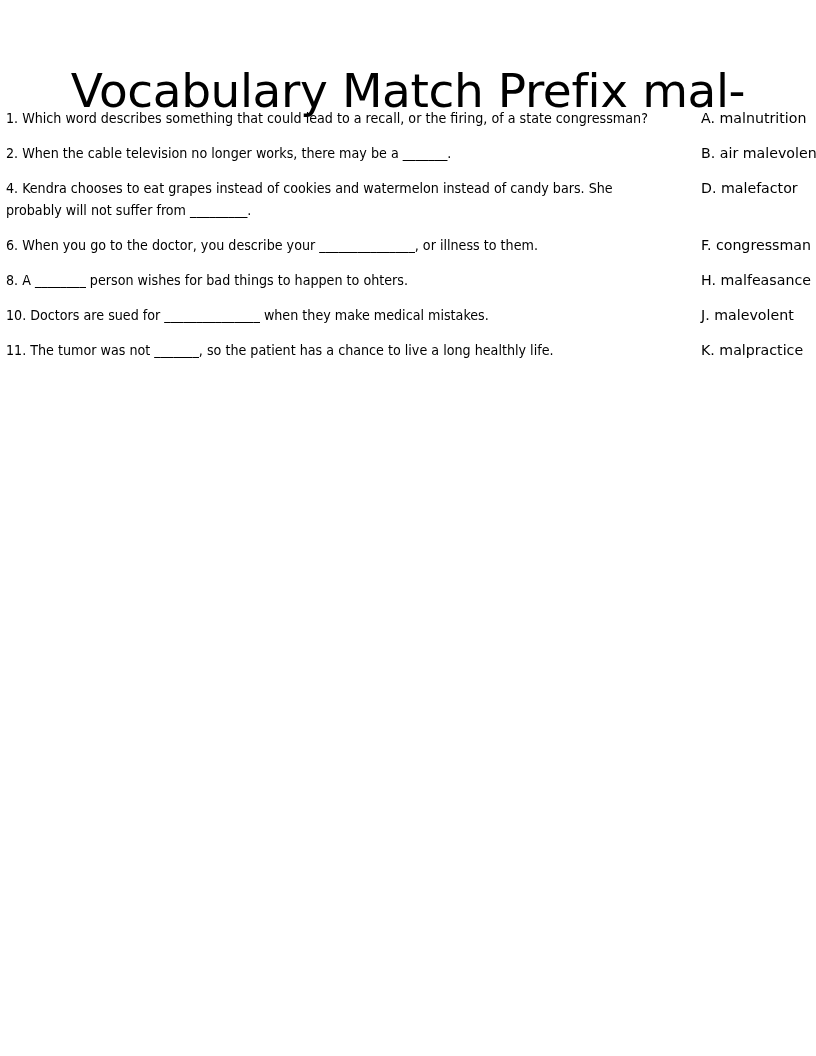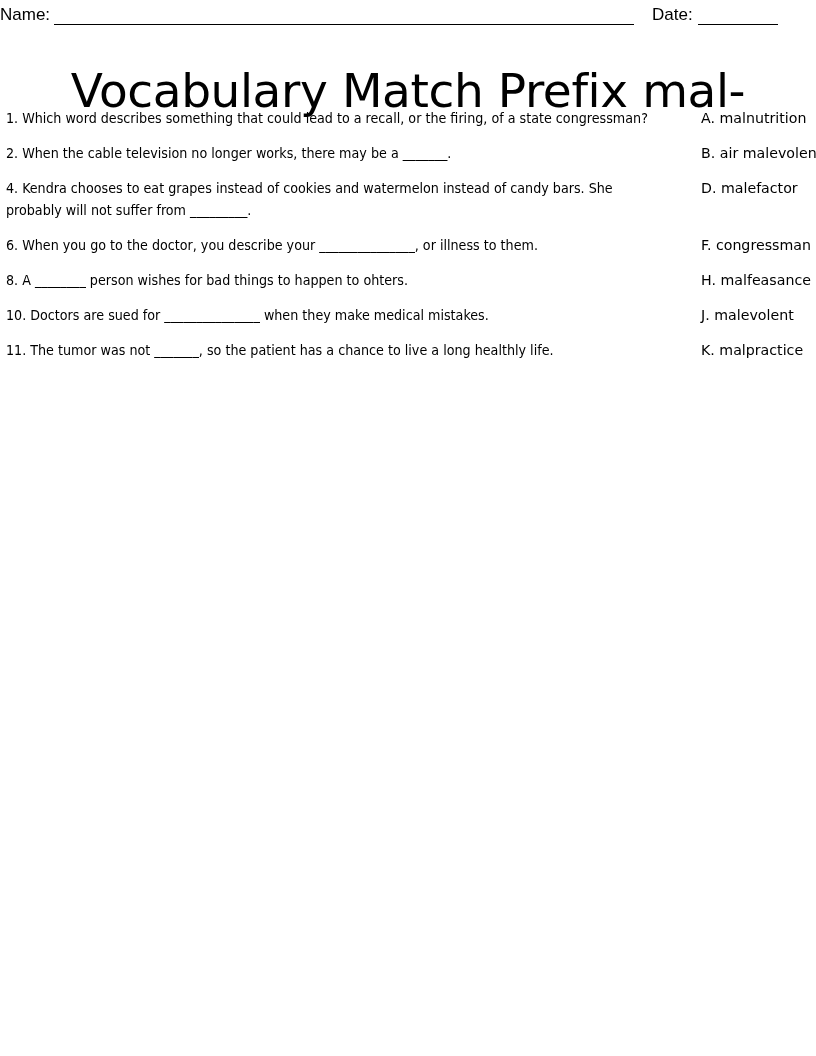--- a/index.html
+++ b/index.html
@@ -112,26 +112,20 @@
     font-size: 14.2px;
     line-height: 22px;
     white-space: nowrap;
   }
 </style>
 </head>
 <body>
 
 <div class="page">
 
-  <div class="header-row">
-    <span class="name-label">Name:</span>
-    <span class="name-rule"></span>
-    <span class="date-label">Date:</span>
-    <span class="date-rule"></span>
-  </div>
 
   <h1 class="worksheet-title">Vocabulary Match Prefix mal-</h1>
 
   <div class="qa-list">
 
     <div class="qa-row">
       <div class="question-cell">1. Which word describes something that could lead to a recall, or the firing, of a state congressman?</div>
       <div class="answer-cell">A. malnutrition</div>
     </div>
 

